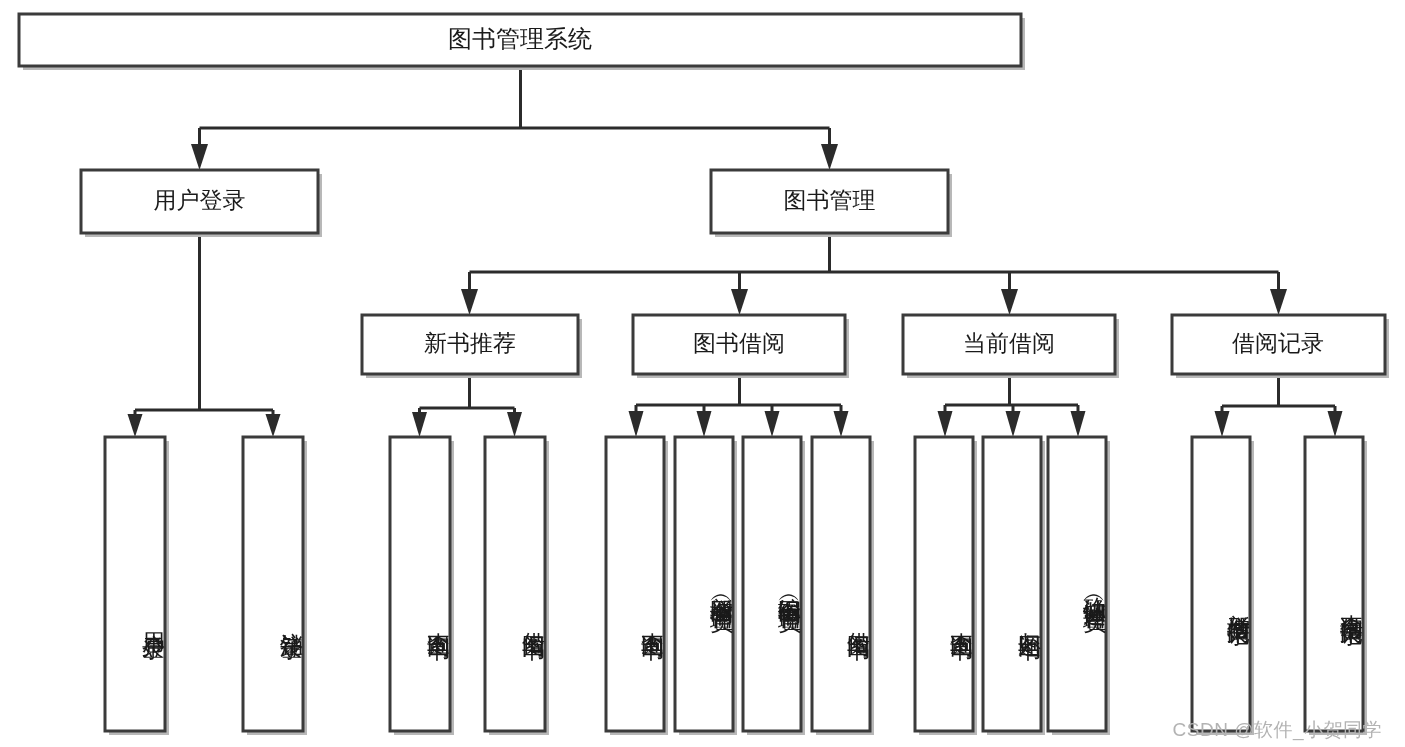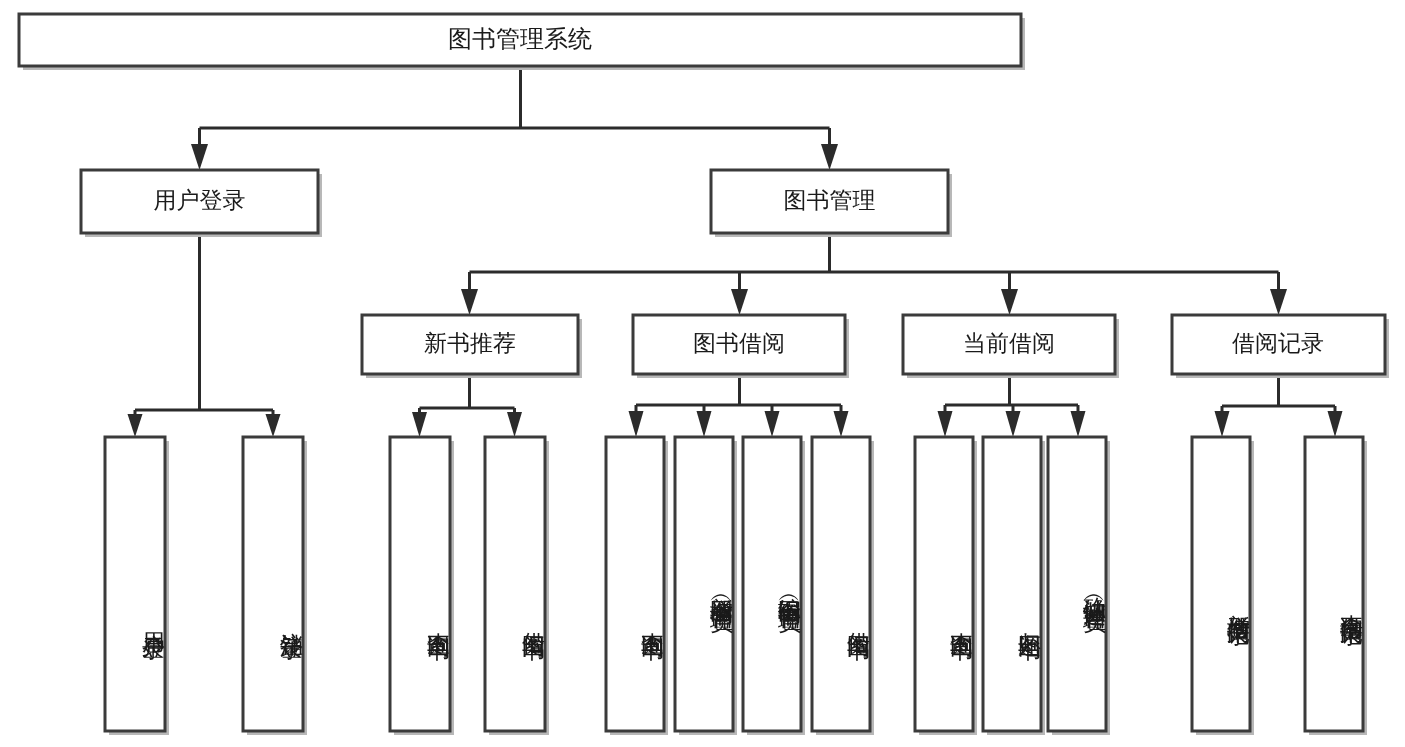--- a/index.html
+++ b/index.html
@@ -288,14 +288,15 @@
   <div class="vlabel" style="left:915px; top:505px; width:58px; height:226px;">查询图书</div>
 
   <div class="vlabel" style="left:983px; top:505px; width:58px; height:226px;">归还图书</div>
 
   <div class="vlabel" style="left:1048px; top:445px; width:58px; height:286px;">确认归还（管理员）</div>
 
   <div class="vlabel" style="left:1192px; top:472px; width:58px; height:259px;">新增借阅记录</div>
 
   <div class="vlabel" style="left:1305px; top:472px; width:58px; height:259px;">查询借阅记录</div>
 
+  <div class="watermark">CSDN @软件_小贺同学</div>
 
 </div>
 
 </body></html>

